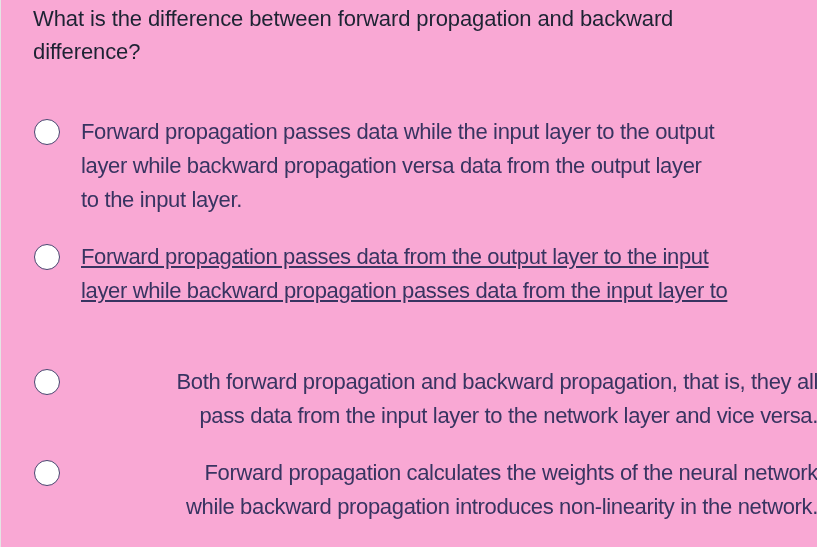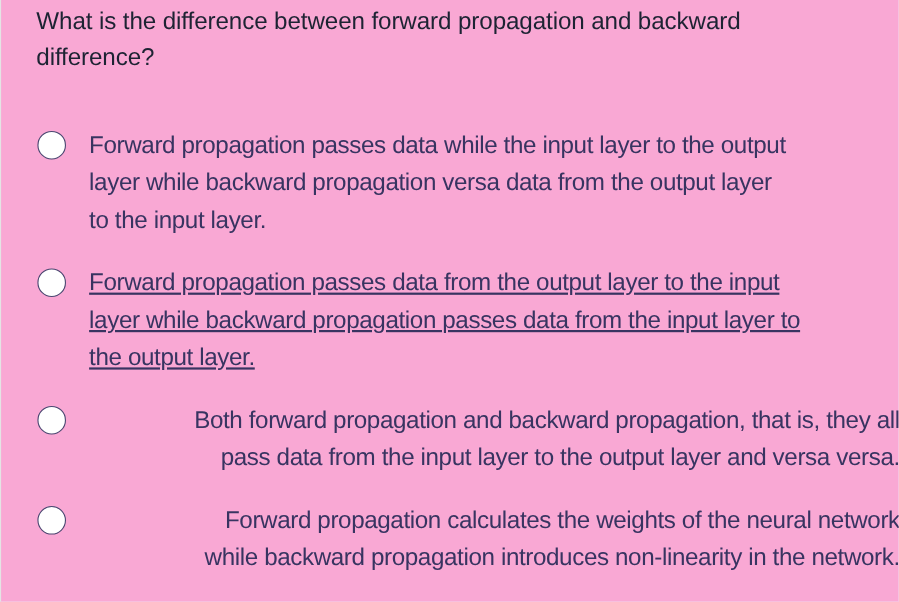--- a/index.html
+++ b/index.html
@@ -89,29 +89,28 @@
         <span class="line">layer while backward propagation versa data from the output layer</span>
         <span class="line">to the input layer.</span>
       </span>
     </div>
 
     <div class="option" style="top:241px;" role="radio">
       <span class="radio" style="top:3px;"></span>
       <span class="option-text" style="top:-1px;text-decoration:underline;">
         <span class="line">Forward propagation passes data from the output layer to the input</span>
         <span class="line">layer while backward propagation passes data from the input layer to</span>
-        <span class="line">the output layer.</span>
       </span>
     </div>
 
     <div class="option" style="top:366px;" role="radio">
       <span class="radio" style="top:3px;"></span>
       <span class="option-text" style="top:-1px;text-align:right;">
         <span class="line">Both forward propagation and backward propagation, that is, they all</span>
-        <span class="line">pass data from the input layer to the output layer and versa versa.</span>
+        <span class="line">pass data from the input layer to the network layer and vice versa.</span>
       </span>
     </div>
 
     <div class="option" style="top:457px;" role="radio">
       <span class="radio" style="top:3px;"></span>
       <span class="option-text" style="top:-1px;text-align:right;">
         <span class="line">Forward propagation calculates the weights of the neural network</span>
         <span class="line">while backward propagation introduces non-linearity in the network.</span>
       </span>
     </div>

